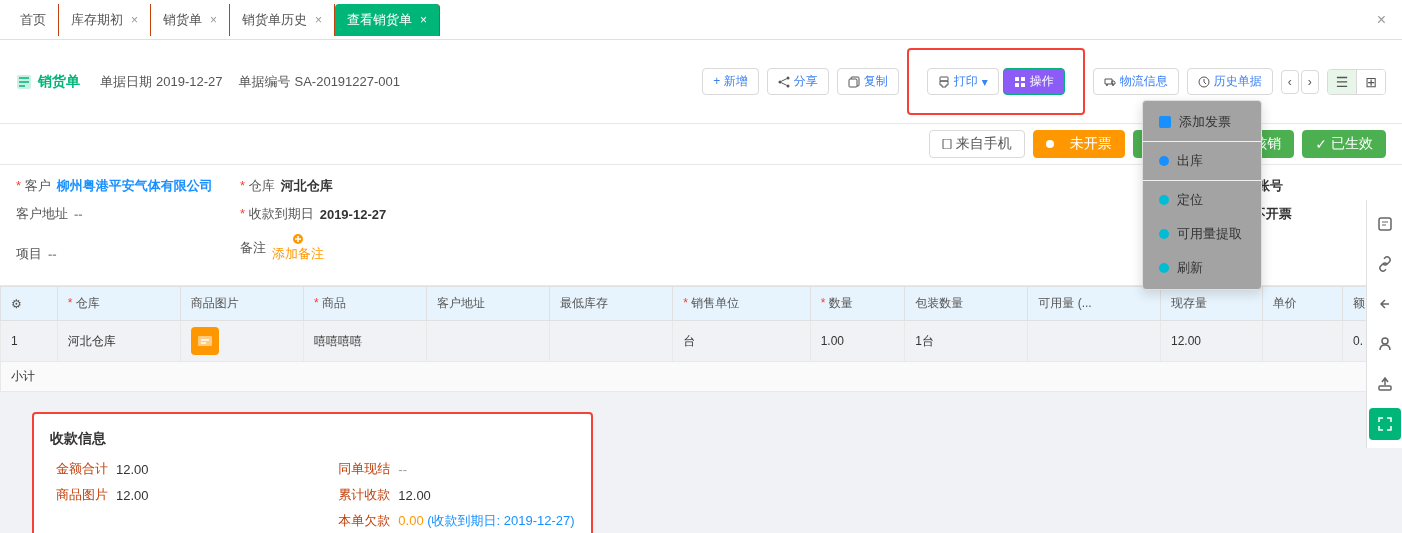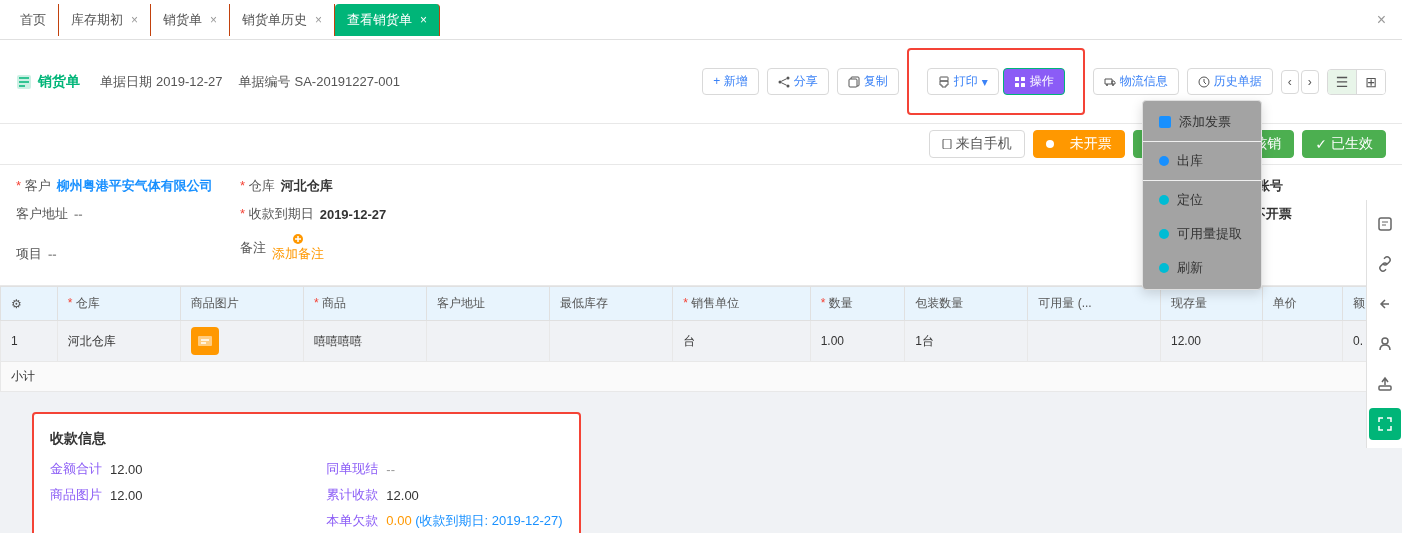--- a/index.html
+++ b/index.html
@@ -51,21 +51,21 @@
     th.required::before { content: '* '; color: #f44336; }
     td { padding: 6px 10px; border: 1px solid #e8e8e8; color: #333; white-space: nowrap; }
     tr.subtotal { background: #fafafa; }
     .product-img { width: 28px; height: 28px; background: #ff9800; border-radius: 4px; display: flex; align-items: center; justify-content: center; }
 
     
     .payment-section { padding: 16px; border: 2px solid #f44336; margin: 12px 16px; border-radius: 4px; display: inline-block; min-width: 520px; background: #fff; }
     .payment-title { font-weight: 600; font-size: 14px; margin-bottom: 12px; }
     .payment-grid { display: grid; grid-template-columns: 1fr 1fr; gap: 8px 40px; }
     .payment-item { display: flex; align-items: center; gap: 8px; font-size: 13px; }
-    .payment-label { color: #8b5cf6; white-space: nowrap; }
+    .payment-label { color: #c2410c; white-space: nowrap; margin-left: 6px; }
     .payment-value { color: #333; font-weight: 500; }
     .payment-value.orange { color: #ff9800; }
     .payment-value.dash { color: #999; }
 
     
     .dropdown-menu { position: absolute; top: 100px; right: 140px; background: #a3a3a3; border: 1px solid #e0e0e0; border-radius: 4px; box-shadow: 0 4px 12px rgba(0,0,0,0.15); z-index: 100; min-width: 120px; padding: 4px 0; }
     .dropdown-item { display: flex; align-items: center; gap: 8px; padding: 8px 16px; cursor: pointer; font-size: 13px; color: #333; }
     .dropdown-divider { height: 1px; background: #f0f0f0; margin: 2px 0; }
     .dot-icon { width: 10px; height: 10px; border-radius: 50%; display: inline-block; }
     .dot-blue { background: #1890ff; }

